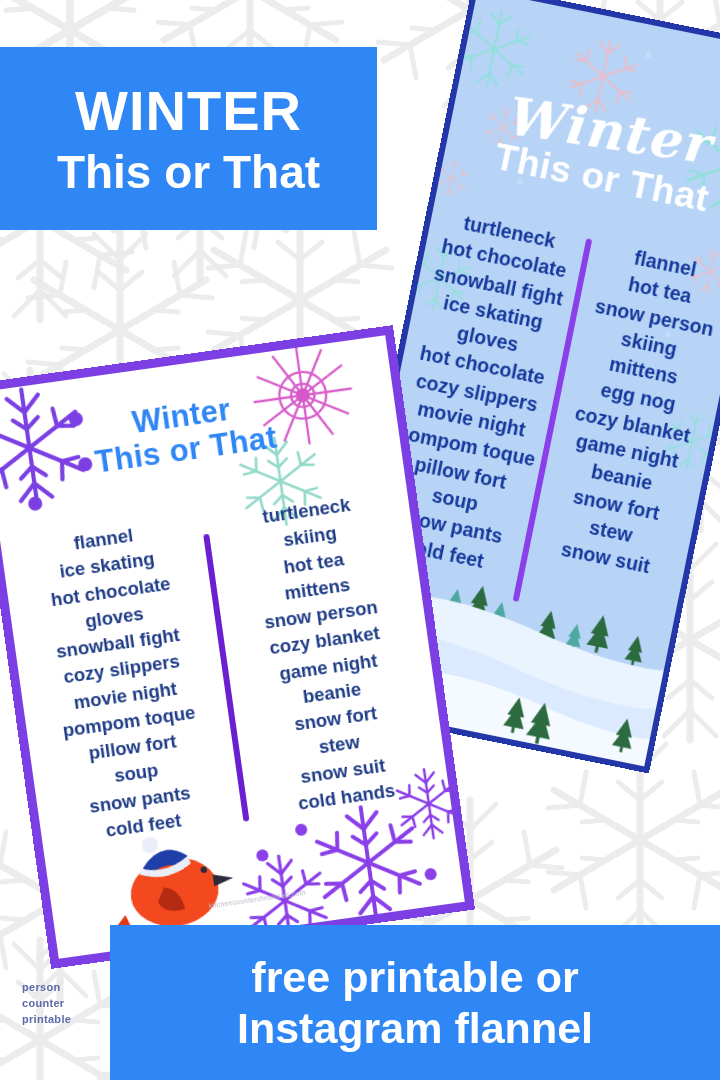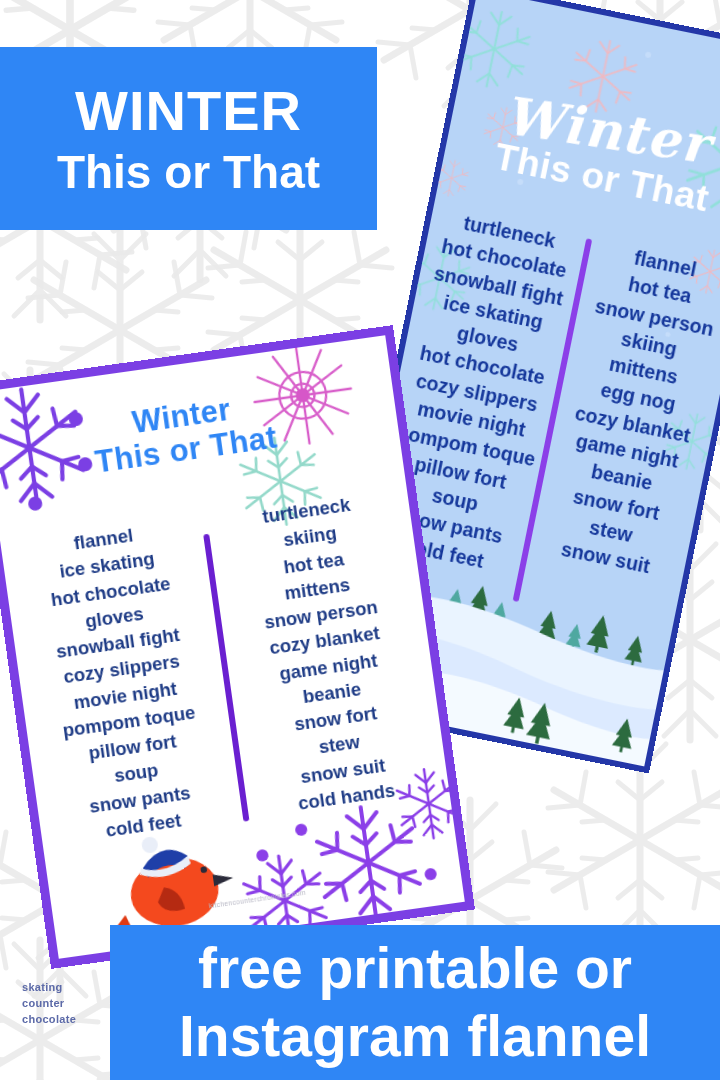--- a/index.html
+++ b/index.html
@@ -31,21 +31,21 @@
     text-align:center; margin-top:8px;
   }
 
   
   .bottom-banner{
     position:absolute; left:110px; top:925px; width:610px; height:155px;
     background:#2f86f5; z-index:30;
     display:flex; flex-direction:column; align-items:center; justify-content:center;
   }
   .bottom-banner .l1,.bottom-banner .l2{
-    color:#fff; font-weight:bold; font-size:57px; line-height:1.18; text-align:center;
+    color:#fff; font-weight:bold; font-size:43px; line-height:1.18; text-align:center;
   }
 
   
   .watermark{
     position:absolute; left:22px; top:980px; z-index:28;
     color:#5c6aa8; font-size:11px; font-weight:bold; line-height:1.45;
     letter-spacing:.3px;
   }
 
   
@@ -442,16 +442,16 @@
   <div class="l1">WINTER</div>
   <div class="l2">This or That</div>
 </div>
 
 <div class="bottom-banner">
   <div class="l1">free printable or</div>
   <div class="l2">Instagram flannel</div>
 </div>
 
 <div class="watermark">
-  <div>skating</div>
+  <div>person</div>
   <div>counter</div>
-  <div>chocolate</div>
+  <div>printable</div>
 </div>
 
 </body></html>

